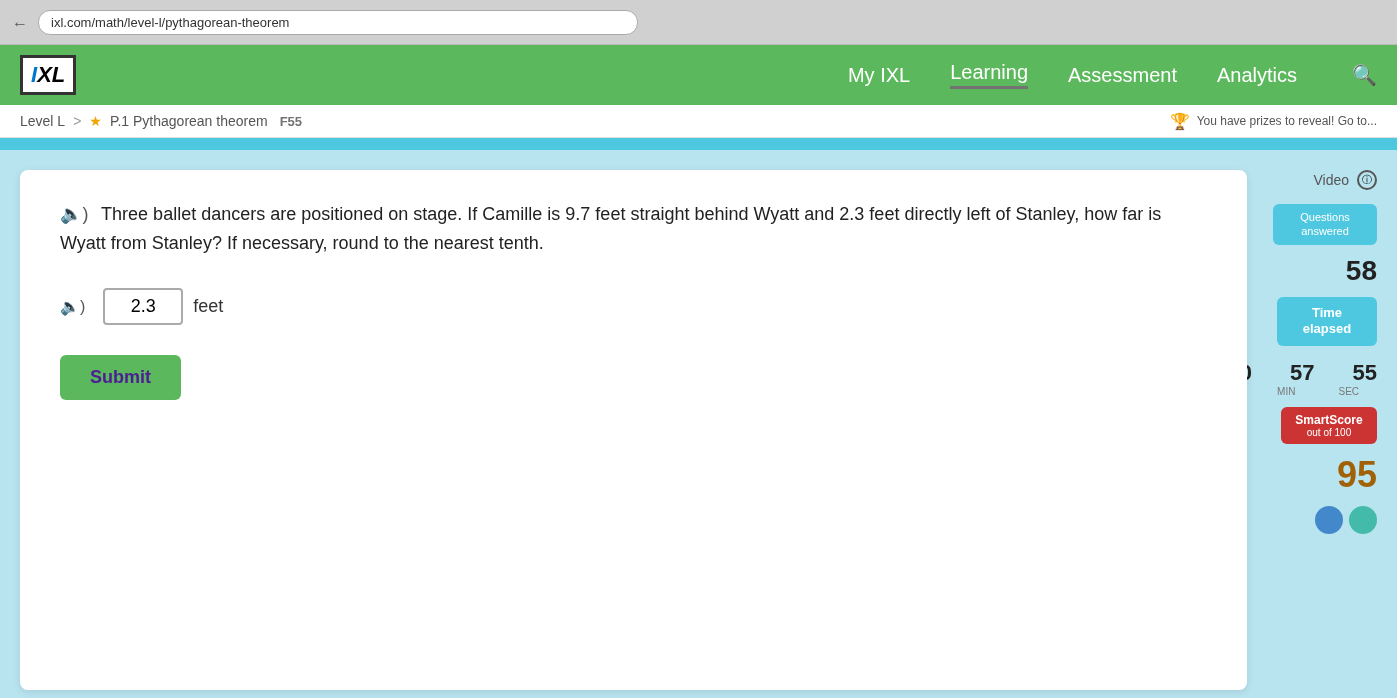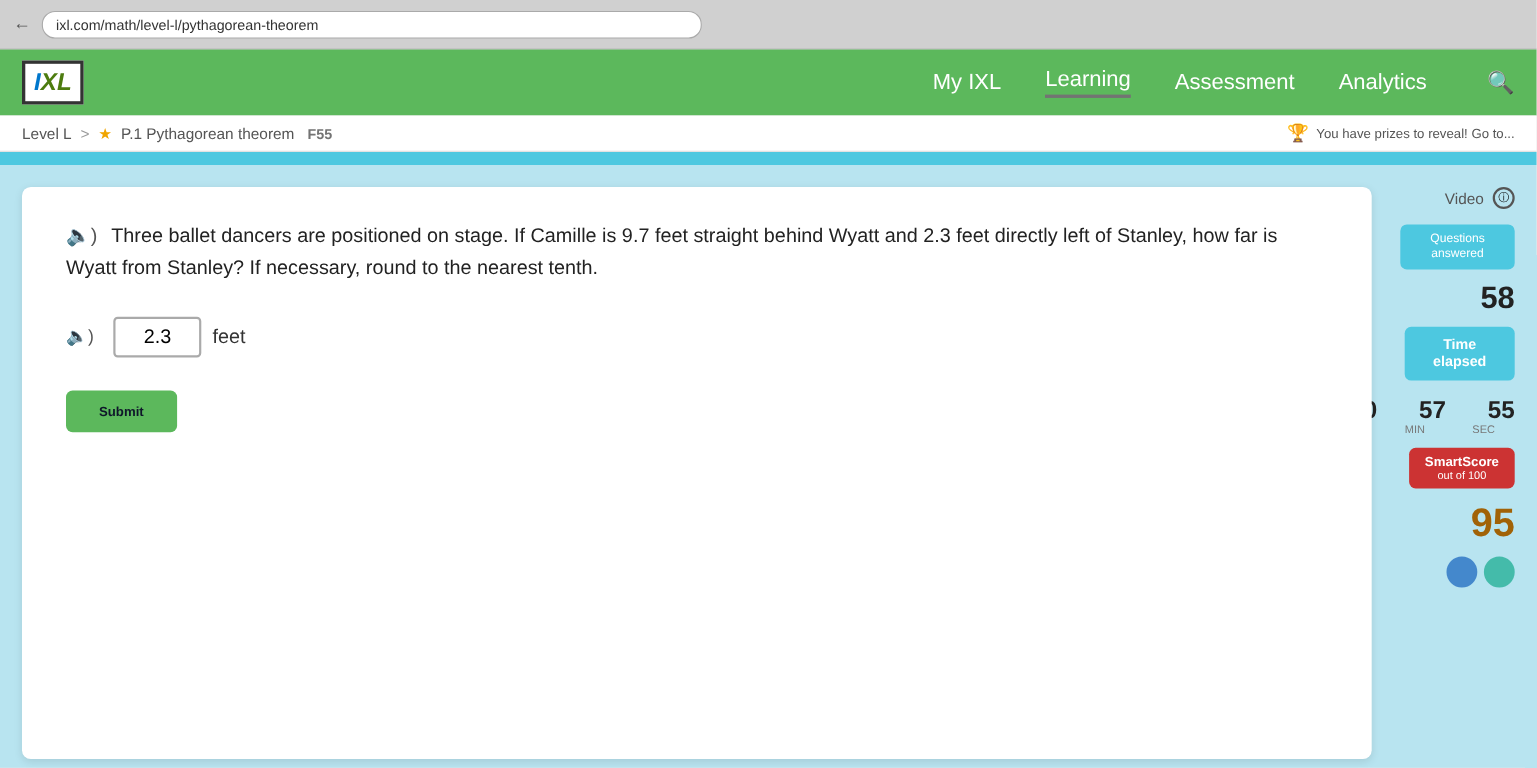--- a/index.html
+++ b/index.html
@@ -48,21 +48,21 @@
       align-items: center;
       margin-right: 20px;
     }
     .ixl-logo-i {
       color: #0077cc;
       font-size: 22px;
       font-weight: 900;
       font-style: italic;
     }
     .ixl-logo-xl {
-      color: #4d7c0f;
+      color: #000000;
       font-size: 22px;
       font-weight: 900;
       font-style: italic;
     }
     .ixl-nav {
       display: flex;
       align-items: center;
       gap: 40px;
       margin-left: auto;
       margin-right: 80px;
@@ -173,25 +173,25 @@
       text-align: center;
     }
 
     .answer-unit {
       font-size: 18px;
       color: #333;
     }
 
     .submit-btn {
       background: #5cb85c;
-      color: #0f172a;
+      color: #4c1d95;
       border: none;
       border-radius: 6px;
       padding: 12px 30px;
-      font-size: 12px;
+      font-size: 18px;
       font-weight: bold;
       cursor: pointer;
     }
 
     
     .right-panel {
       width: 110px;
       display: flex;
       flex-direction: column;
       align-items: flex-end;

